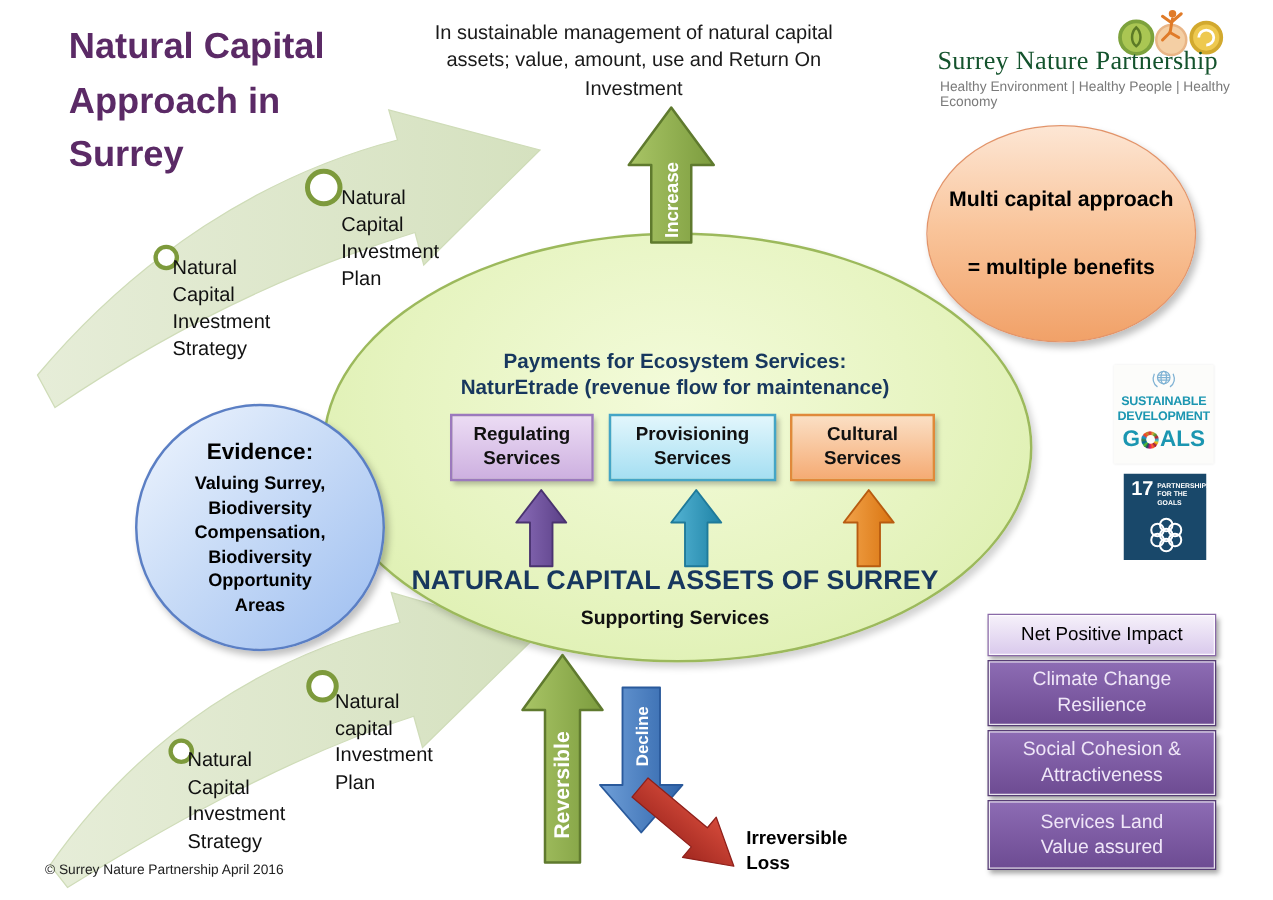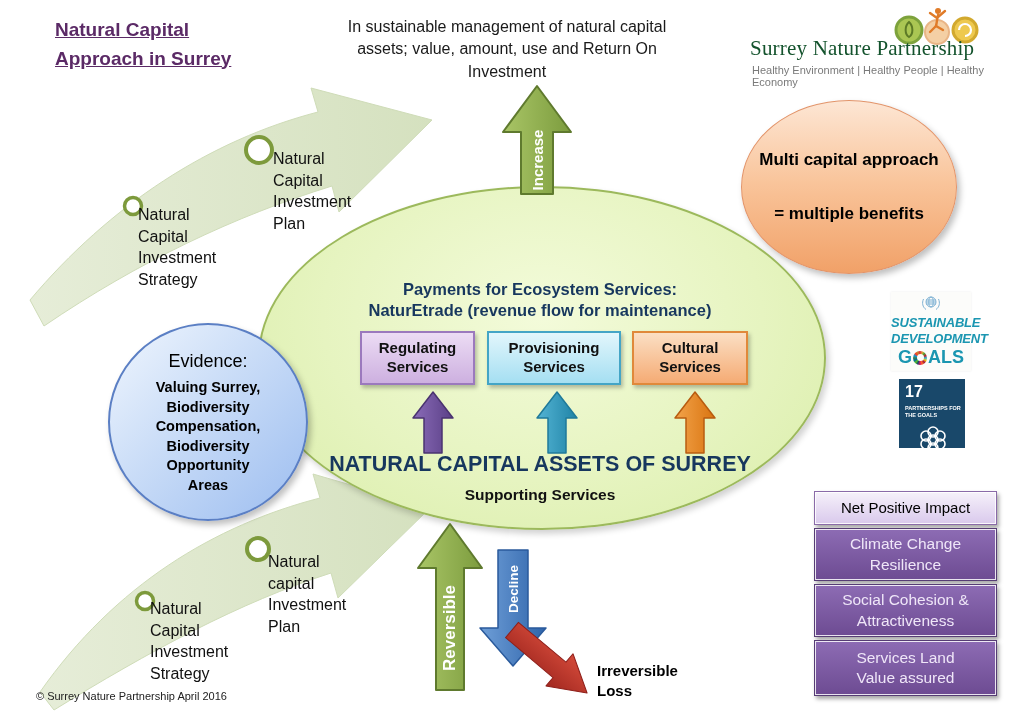--- a/index.html
+++ b/index.html
@@ -2,48 +2,48 @@
 <html><head>
 <meta charset="utf-8">
 <style>
   html,body{margin:0;padding:0;background:#fff;}
   #stage{position:relative;width:1018px;height:720px;background:#ffffff;overflow:hidden;
          font-family:"Liberation Sans",sans-serif;color:#111;}
   .abs{position:absolute;}
   svg{position:absolute;left:0;top:0;overflow:visible;}
 
   
-  .title{left:55px;top:16px;width:220px;font-size:19px;font-weight:bold;color:#5b2a66;line-height:1.5;text-decoration:underline;}
+  .title{left:55px;top:16px;width:220px;font-size:29px;font-weight:bold;color:#5b2a66;line-height:1.5;}
   .top-note{left:336px;top:16px;width:342px;text-align:center;font-size:16px;color:#1a1a1a;line-height:1.4;}
 
   
   .logo-name{left:750px;top:36px;width:250px;font-family:"Liberation Serif","DejaVu Serif",serif;
              font-size:21px;font-weight:normal;color:#14532d;letter-spacing:.2px;}
   .logo-tagline{left:752px;top:64px;width:250px;font-size:11px;color:#7a7a7a;}
 
   
   .multi-cap{left:741px;top:100px;width:214px;height:172px;border-radius:50%;
      background:linear-gradient(180deg,#fde6d4 0%,#f9c49a 48%,#f1a168 100%);
      border:1px solid #e2946a;box-shadow:3px 4px 6px rgba(0,0,0,.25);
      display:flex;flex-direction:column;justify-content:center;align-items:center;text-align:center;
      font-weight:bold;font-size:17px;color:#000;line-height:1.3;gap:20px;}
   .multi-cap .l2{margin-top:12px;}
 
   
   .sdg-card{left:891px;top:292px;width:80px;height:76px;background:#fcfcfa;text-align:center;padding-top:3px;
             box-shadow:0 0 2px rgba(0,0,0,.08);}
-  .sdg-line{font-size:13px;font-weight:bold;color:#1b96b1;line-height:1.2;letter-spacing:-.2px;font-style:italic;}
+  .sdg-line{font-size:10px;font-weight:bold;color:#1b96b1;line-height:1.2;letter-spacing:-.2px;}
   .sdg-goals{display:flex;align-items:center;justify-content:center;font-size:18px;font-weight:bold;color:#1b96b1;margin-top:1px;}
   .wheel{display:inline-block;width:14px;height:14px;border-radius:50%;margin:0 1px;position:relative;
      background:conic-gradient(#e5243b,#dda63a,#4c9f38,#c5192d,#26bde2,#fcc30b,#a21942,#fd6925,#dd1367,#19486a,#56c02b,#00689d,#3f7e44,#0a97d9,#ff3a21,#bf8b2e,#e5243b);}
   .wheel::after{content:"";position:absolute;inset:3.5px;background:#fcfcfa;border-radius:50%;}
 
   
   .sdg17{left:899px;top:379px;width:66px;height:69px;background:#19486a;color:#fff;box-sizing:border-box;padding:5px 4px 2px 6px;}
-  .sdg17-top{display:flex;align-items:flex-start;gap:3px;flex-direction:column;}
+  .sdg17-top{display:flex;align-items:flex-start;gap:3px;}
   .sdg17-num{font-size:16px;font-weight:bold;line-height:1;}
   .sdg17-label{font-size:5.5px;font-weight:bold;line-height:1.25;text-align:left;padding-top:2px;}
 
   
   .main-ellipse{left:258px;top:186px;width:564px;height:340px;border-radius:50%;
      background:radial-gradient(ellipse at 50% 38%,#f3fbda 0%,#e6f4c0 55%,#d9eda8 100%);
      border:2px solid #9cb95c;box-shadow:3px 4px 6px rgba(0,0,0,.18);}
   .pes-heading{left:363px;top:239px;width:354px;text-align:center;font-weight:bold;font-size:16.5px;
      color:#17375e;line-height:1.3;margin-top:40px;}
   .assets-title{left:298px;top:452px;width:484px;text-align:center;font-weight:bold;font-size:21.5px;color:#17375e;}
@@ -55,40 +55,40 @@
   .svc span{display:block;width:110px;}
   .svc-regulating{left:360px;width:115px;background:linear-gradient(180deg,#ecdcf4 0%,#cdb0e0 100%);border:2px solid #9b79bd;}
   .svc-provisioning{left:487px;width:134px;background:linear-gradient(180deg,#e2f6fc 0%,#a5dff2 100%);border:2px solid #44a5c6;}
   .svc-cultural{left:632px;width:116px;background:linear-gradient(180deg,#fbdfc4 0%,#f5ab74 100%);border:2px solid #e0893a;}
 
   
   .evidence{left:108px;top:323px;width:200px;height:198px;border-radius:50%;
      background:linear-gradient(135deg,#f0f6fe 0%,#c9dcf7 45%,#9cbdf0 100%);
      border:2px solid #5b7fc4;box-shadow:3px 4px 6px rgba(0,0,0,.25);
      text-align:center;box-sizing:border-box;padding-top:26px;}
-  .evidence-heading{font-size:18px;font-weight:normal;color:#000;}
+  .evidence-heading{font-size:18px;font-weight:bold;color:#000;}
   .evidence-body{margin:6px auto 0;width:122px;font-size:14.5px;font-weight:bold;line-height:1.35;color:#000;}
 
   
   .inv-label{width:92px;font-size:16px;color:#111;line-height:1.35;}
   .inv-plan-top{left:273px;top:148px;}
   .inv-strategy-top{left:138px;top:204px;}
   .inv-plan-bottom{left:268px;top:551px;}
   .inv-strategy-bottom{left:150px;top:598px;}
 
   
   .rot{display:flex;align-items:center;justify-content:center;color:#fff;font-weight:bold;}
   .lbl-increase{left:485px;top:150px;width:104px;height:20px;font-size:15px;transform:rotate(-90deg);}
   .lbl-reversible{left:390px;top:618px;width:120px;height:20px;font-size:17px;transform:rotate(-90deg);}
   .lbl-decline{left:463px;top:579px;width:100px;height:20px;font-size:13.5px;transform:rotate(-90deg);}
   .irreversible{left:597px;top:661px;width:112px;font-size:15px;font-weight:bold;color:#000;line-height:1.3;}
 
   
   .benefit{left:790px;width:181px;display:flex;align-items:center;justify-content:center;text-align:center;
-     box-shadow:inset 0 0 0 1px rgba(255,255,255,.85),2px 3px 4px rgba(0,0,0,.35);line-height:1.3;margin-left:24px;}
+     box-shadow:inset 0 0 0 1px rgba(255,255,255,.85),2px 3px 4px rgba(0,0,0,.35);line-height:1.3;}
   .benefit span{display:block;width:140px;}
   .benefit-light{top:491px;height:32px;background:linear-gradient(180deg,#f6f1fa 0%,#d9c9ec 100%);
      border:1px solid #8a6aa8;color:#000;font-size:15px;}
   .benefit-dark{background:linear-gradient(180deg,#8d6cb4 0%,#6d4b92 100%);border:1px solid #563c74;
      color:#efe6f8;font-size:15.5px;}
   .benefit-1{top:528px;height:51px;}
   .benefit-2{top:584px;height:51px;}
   .benefit-3{top:640px;height:54px;}
   .benefit-dark span{width:132px;}
 

